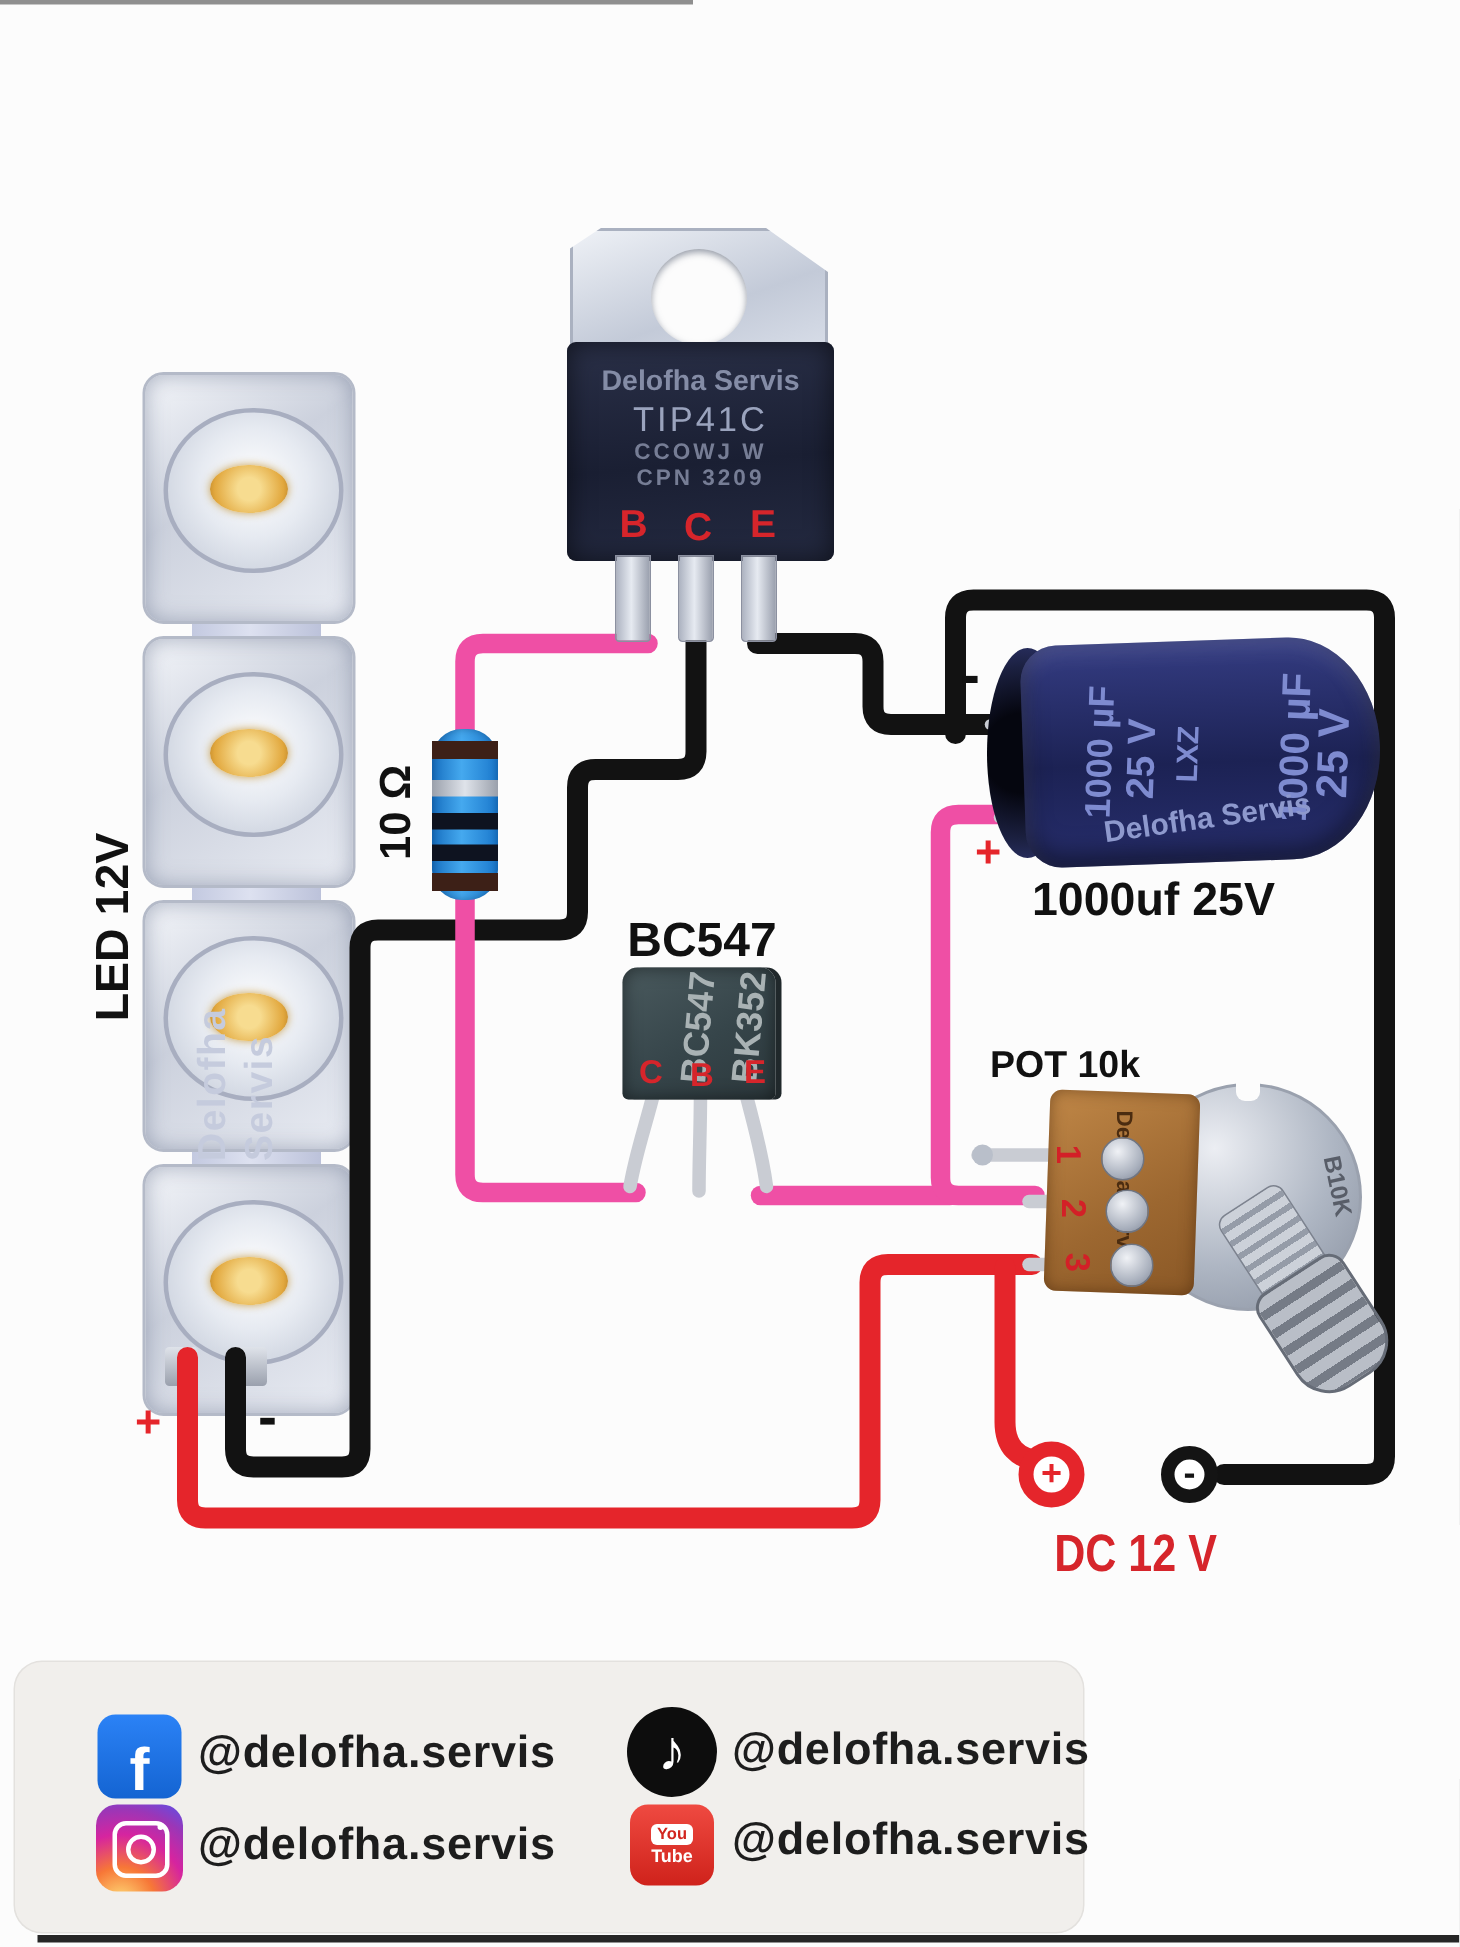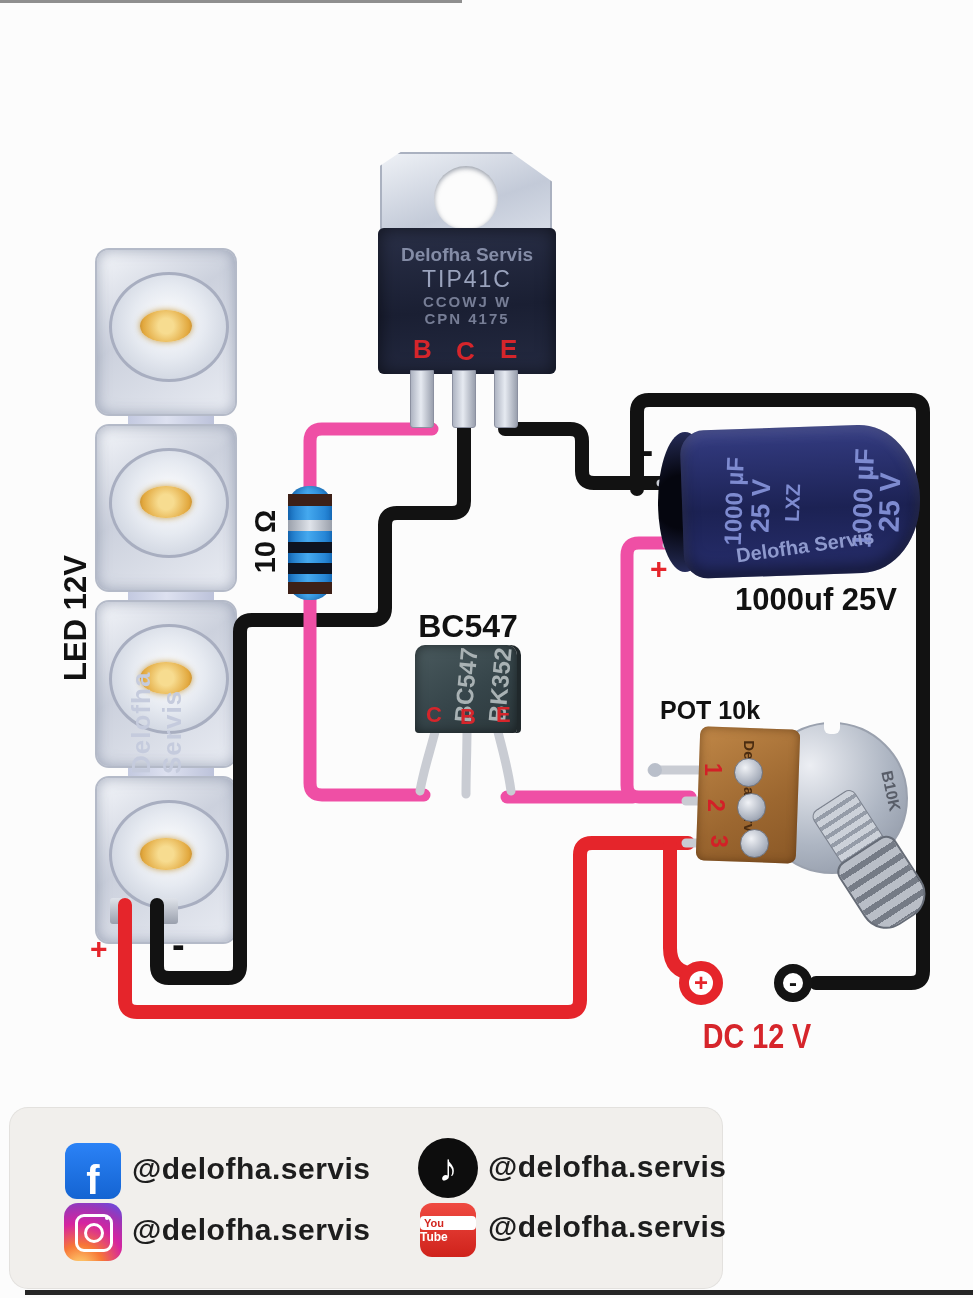--- a/index.html
+++ b/index.html
@@ -103,21 +103,21 @@
     background:linear-gradient(180deg,#2b82f6,#1464d2);color:#fff;font-size:40px;font-weight:bold;
     display:flex;align-items:flex-end;justify-content:center;line-height:.95;}
   .icon-ig{left:64px;top:1203px;width:58px;height:58px;border-radius:14px;
     background:radial-gradient(circle at 28% 112%,#fdc468 8%,#f77737 30%,#d6249f 58%,#9b36b7 80%,#5b51e8 100%);}
   .ig-frame{position:absolute;left:11px;top:11px;width:32px;height:32px;border:3px solid #fff;border-radius:9px;}
   .ig-lens{position:absolute;left:20px;top:20px;width:14px;height:14px;border:3px solid #fff;border-radius:50%;}
   .ig-dot{position:absolute;right:13px;top:13px;width:4px;height:4px;background:#fff;border-radius:50%;}
   .icon-tt{left:418px;top:1138px;width:60px;height:60px;border-radius:50%;background:#0d0d0d;color:#fff;
     display:flex;align-items:center;justify-content:center;font-size:38px;font-weight:bold;}
   .icon-yt{left:420px;top:1203px;width:56px;height:54px;border-radius:12px;
-    background:linear-gradient(180deg,#ef4a41,#cf221b);display:flex;flex-direction:column;justify-content:center;}
+    background:linear-gradient(180deg,#ef4a41,#cf221b);display:flex;flex-direction:column;align-items:center;justify-content:center;}
   .yt-box{background:#fff;border-radius:4px;padding:0 4px;font-size:11px;font-weight:bold;color:#d2261f;line-height:14px;}
   .yt-word{color:#fff;font-size:12px;font-weight:bold;line-height:14px;}
 </style>
 </head>
 <body>
 
 <div class="stage">
 
   <div class="abs top-line"></div>
 
@@ -185,21 +185,21 @@
     <path d="M686,843 H707" stroke-width="9" stroke="#c9ccd3"></path>
   </svg>
 
   <div class="abs tip-tab">
     <div class="tip-hole"></div>
   </div>
   <div class="abs tip-body">
     <div class="l1">Delofha Servis</div>
     <div class="l2">TIP41C</div>
     <div class="l3">CCOWJ W</div>
-    <div class="l4">CPN 4175</div>
+    <div class="l4">CPN 3209</div>
   </div>
   <div class="tip-leg" style="left:410px;"></div>
   <div class="tip-leg" style="left:452px;"></div>
   <div class="tip-leg" style="left:494px;"></div>
   <span class="pin-letter" style="left:413px;top:334px;">B</span>
   <span class="pin-letter" style="left:456px;top:336px;">C</span>
   <span class="pin-letter" style="left:500px;top:334px;">E</span>
 
   <div class="abs res-body">
     <div class="res-band" style="top:8px;height:12px;background:#3d2017;"></div>
@@ -223,21 +223,21 @@
   <div class="abs cap-body">
     <span class="cap-print" style="left:8px;top:58px;font-size:24px;">1000 µF</span>
     <span class="cap-print" style="left:52px;top:62px;font-size:26px;">25 V</span>
     <span class="cap-print" style="left:92px;top:64px;font-size:20px;">LXZ</span>
     <span class="cap-print" style="left:132px;top:58px;font-size:27px;">1000 µF</span>
     <span class="cap-print" style="left:178px;top:62px;font-size:29px;">25 V</span>
     <span class="cap-wm">Delofha Servis</span>
   </div>
   <div class="lbl" style="left:640px;top:428px;font-size:40px;">-</div>
   <div class="lbl" style="left:650px;top:552px;font-size:30px;color:#e5252b;">+</div>
-  <div class="lbl center" style="left:701px;top:582px;width:230px;font-size:31px;">1000uf 25V</div>
+  <div class="lbl center" style="left:654px;top:582px;width:230px;font-size:31px;">1000uf 25V</div>
 
   <div class="lbl" style="left:660px;top:696px;font-size:25px;">POT 10k</div>
   <div class="abs pot-disc">
     <div class="pot-notch"></div>
     <span class="pot-b10k">B10K</span>
   </div>
   <div class="abs shaft-wrap">
     <div class="shaft-thread"></div>
     <div class="shaft-knob"></div>
   </div>

